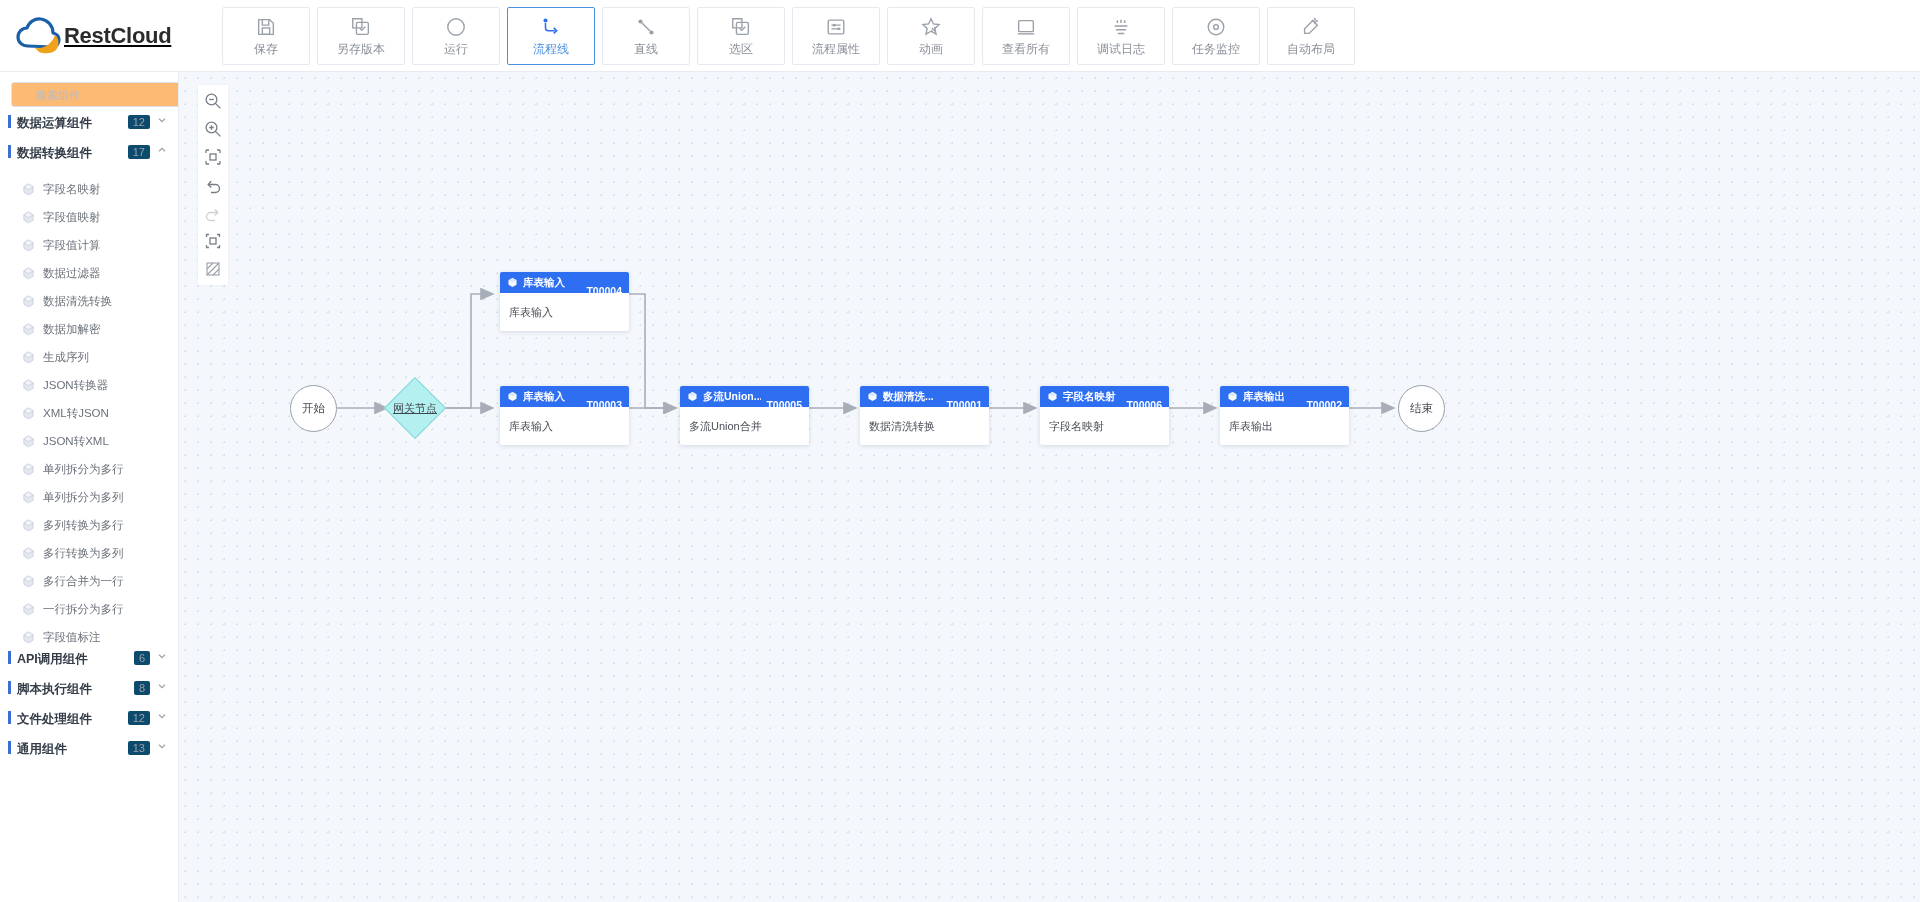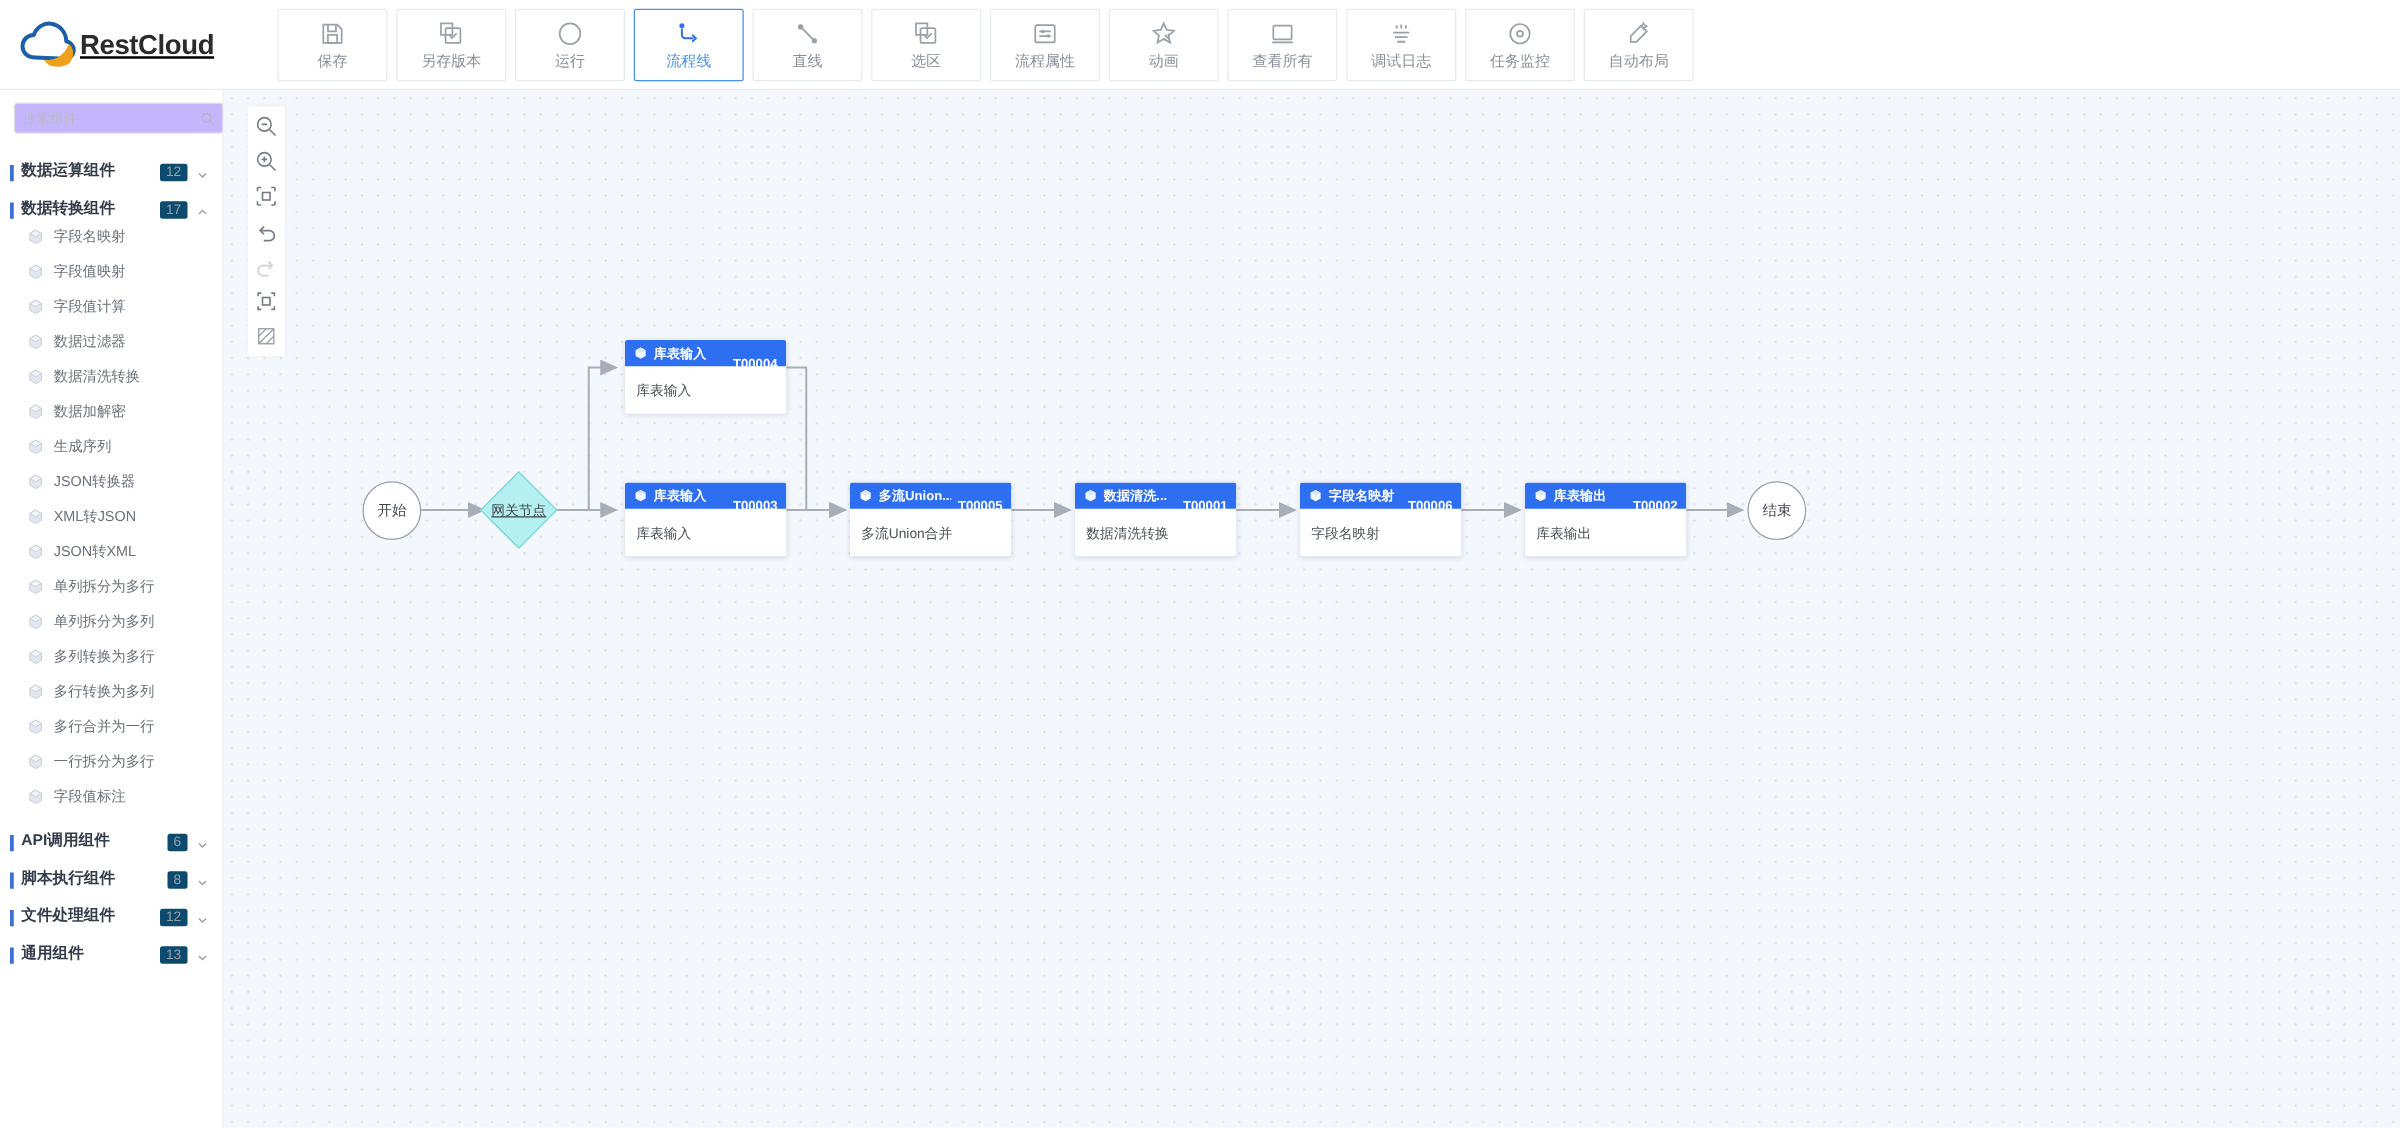--- a/index.html
+++ b/index.html
@@ -56,32 +56,32 @@
     overflow: hidden;
   }
   .search-row {
     display: flex; align-items: center;
     padding: 10px 11px 8px 11px; gap: 6px;
   }
   .search-box {
     flex: 1; height: 25px;
     border: 1px solid #dfe3e8; border-radius: 3px;
     display: flex; align-items: center;
-    padding: 0 6px; background: #c4b5fd;
+    padding: 0 24px; background: #fdba74;
   }
   .search-box input {
     border: none; outline: none; flex: 1;
     font-size: 11px; color: #5a6069;
     font-family: "Liberation Sans", sans-serif;
     background: transparent;
   }
   .search-box input::placeholder { color: #b6bcc4; }
 
   .cat-header {
-    height: 30px; display: flex; align-items: flex-end;
+    height: 30px; display: flex; align-items: flex-start;
     padding: 0 11px 0 8px; cursor: pointer; position: relative;
   }
   .cat-bar { width: 3px; height: 13px; background: #3b6fd4; margin-right: 6px; flex: 0 0 auto; }
   .cat-title { font-size: 12.5px; font-weight: bold; color: #333c48; flex: 1; }
   .cat-count {
     font-size: 11px; color: #9aa0a8; background: #0c4a6e;
     padding: 1px 5px; border-radius: 2px; margin-right: 7px;
   }
   .chev { width: 10px; height: 10px; flex: 0 0 auto; }
 

